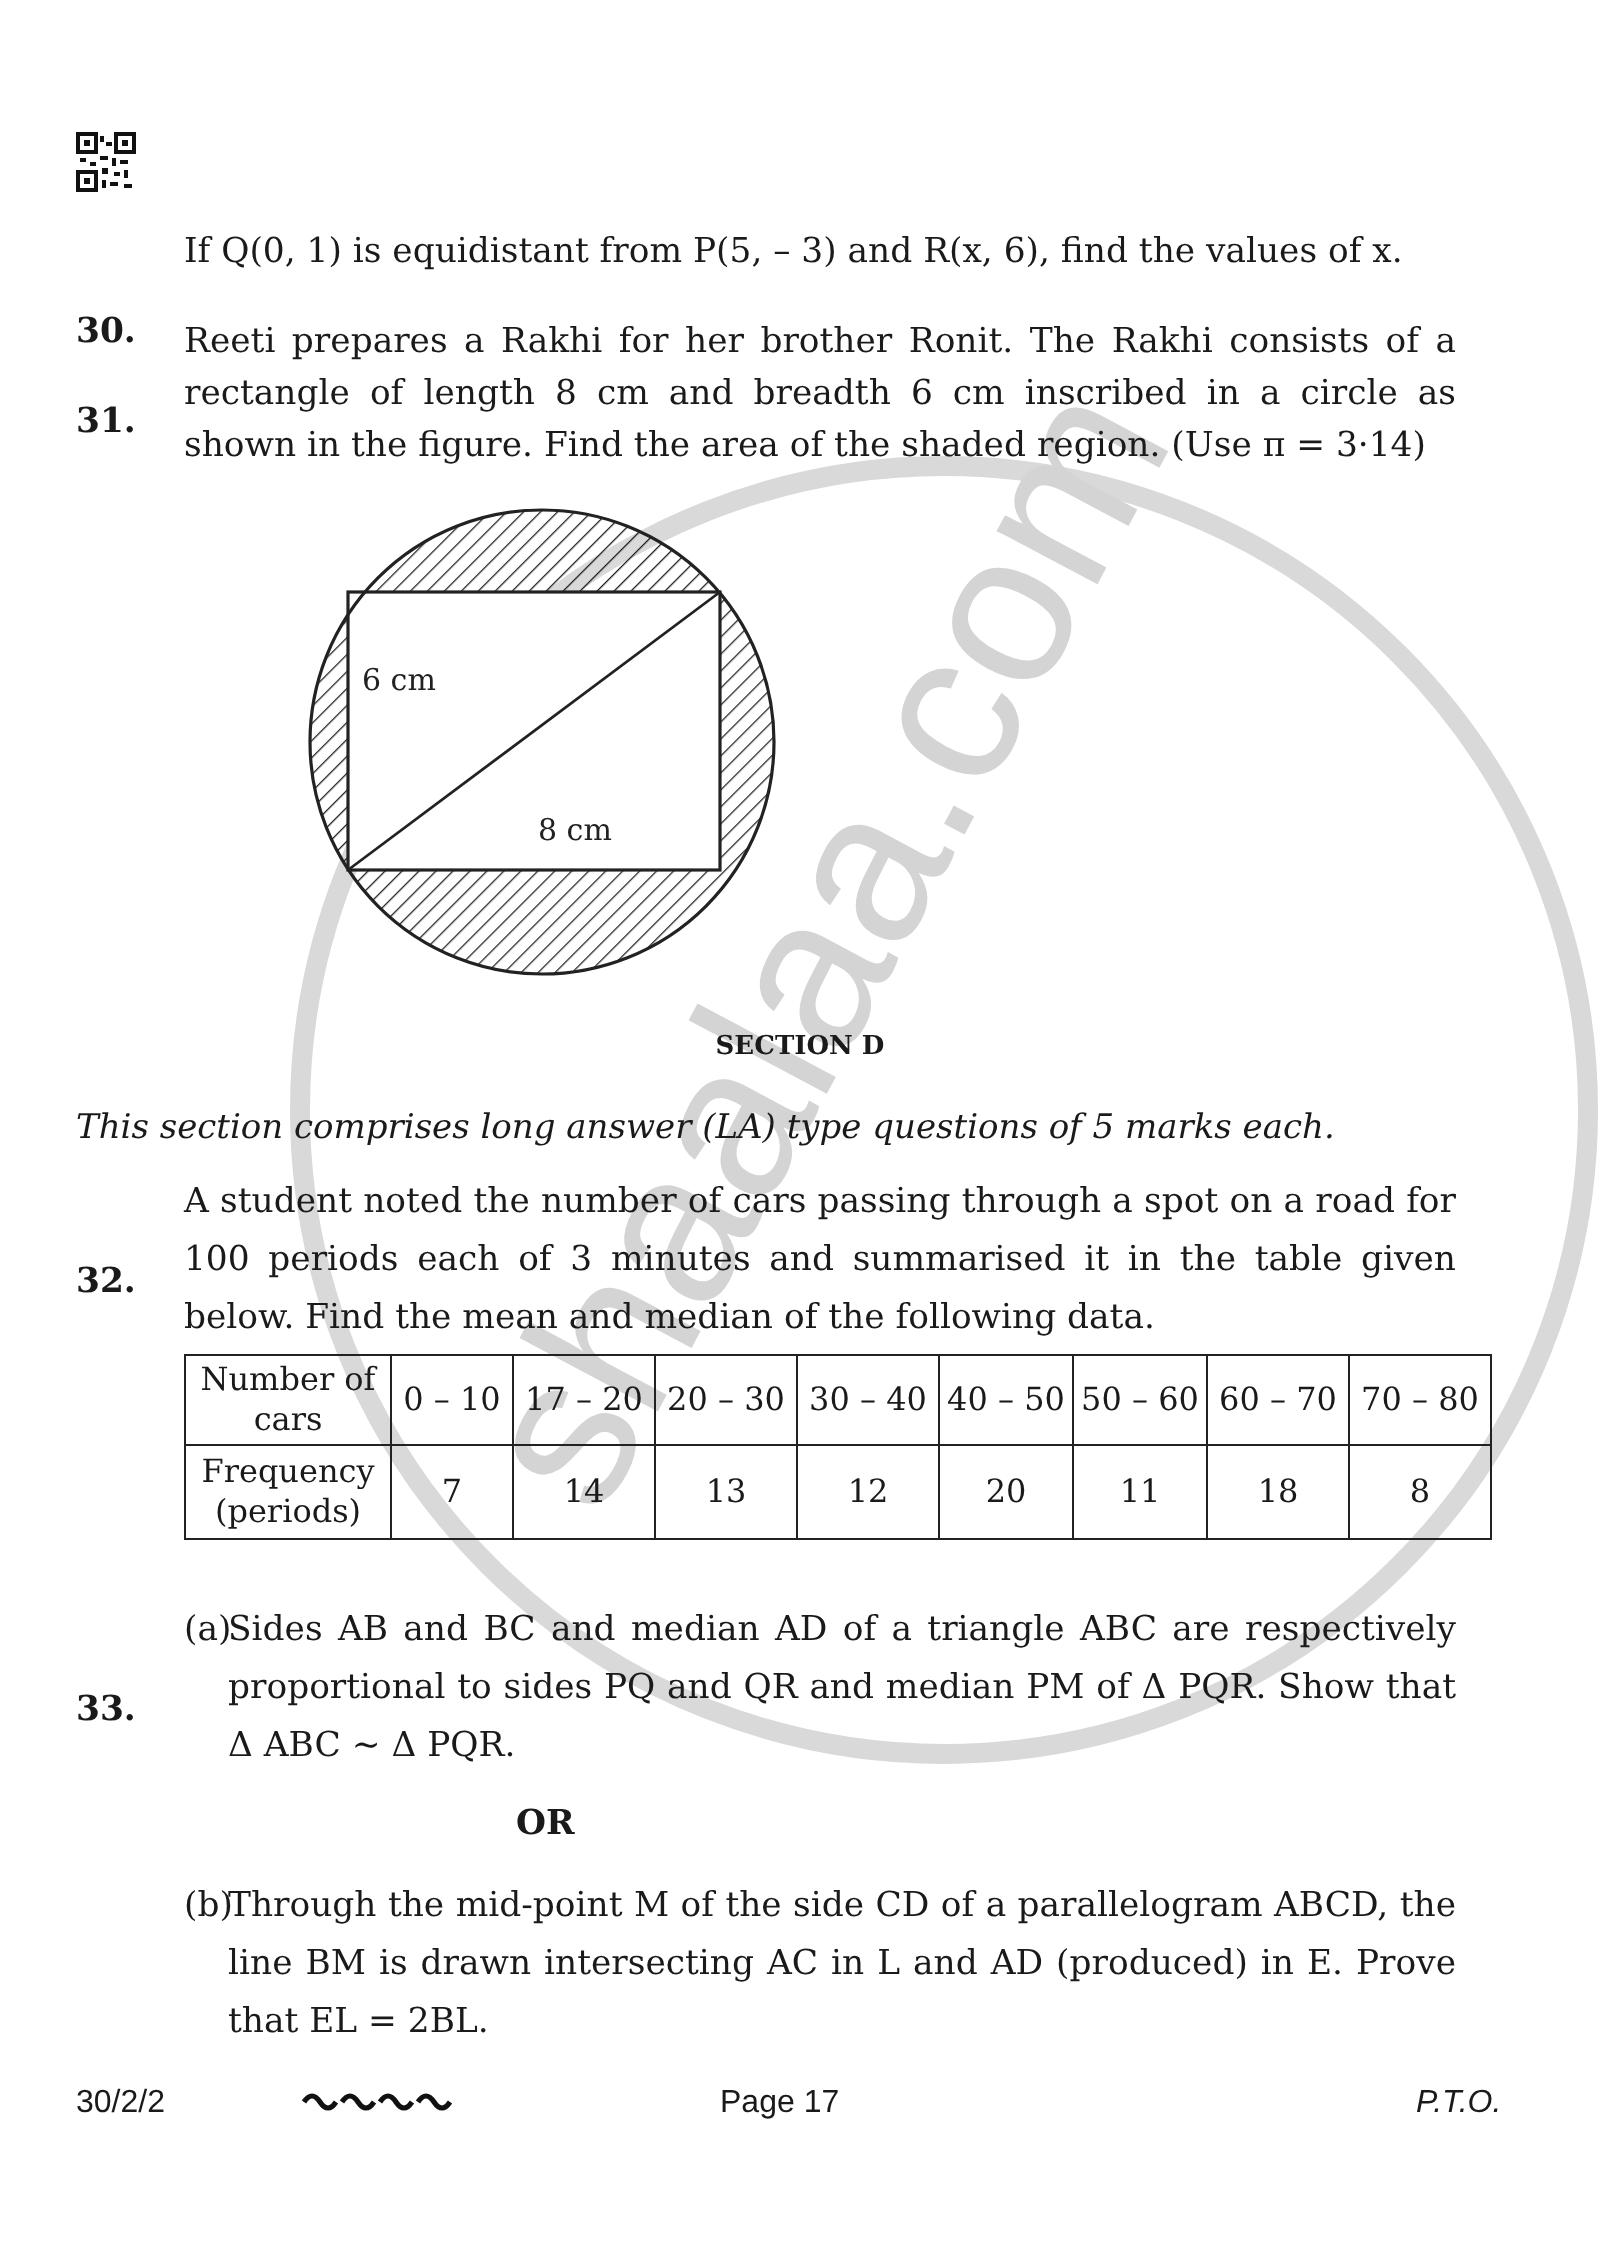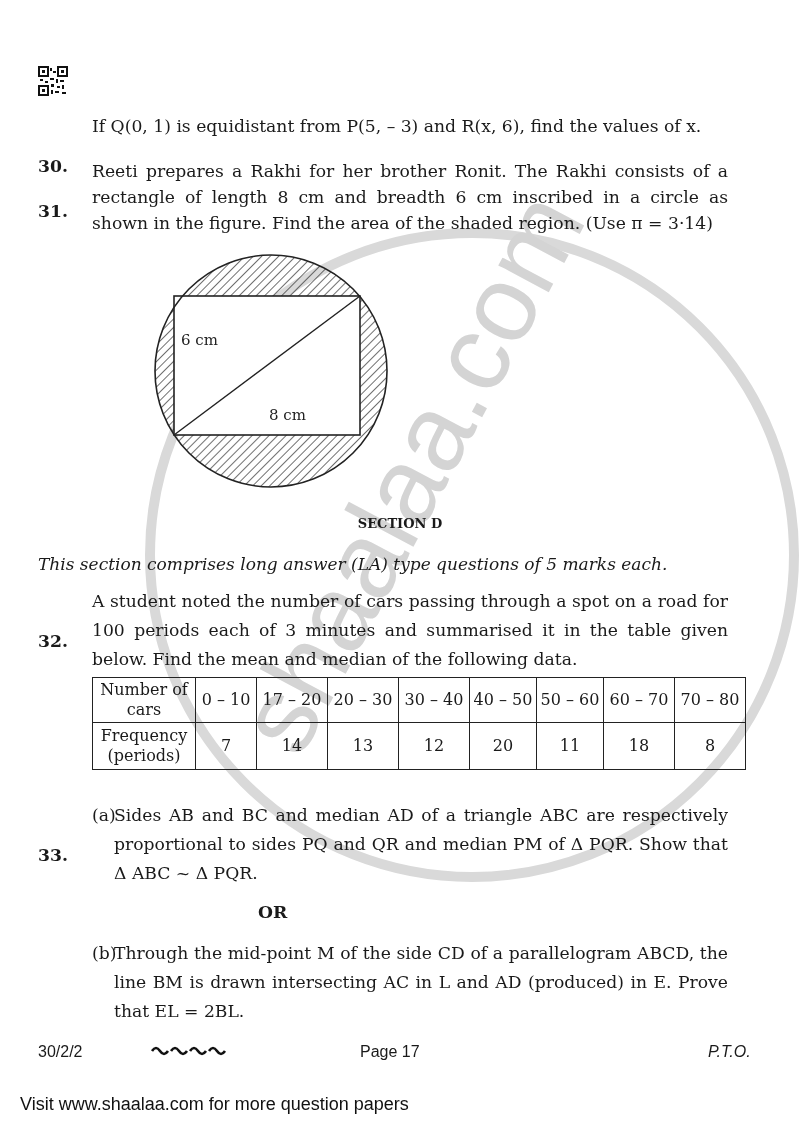--- a/index.html
+++ b/index.html
@@ -174,15 +174,14 @@
       </div>
     </div>
 
     <div class="footer" id="foot-code">30/2/2</div>
     <svg class="footer" id="foot-squiggle" width="80" height="16" viewBox="0 0 80 16">
       <path d="M2 9 q4 -6 8 0 t8 0 M21 9 q4 -6 8 0 t8 0 M40 9 q4 -6 8 0 t8 0 M59 9 q4 -6 8 0 t8 0" fill="none" stroke="#111" stroke-width="2.6"></path>
     </svg>
     <div class="footer" id="foot-page">Page 17</div>
     <div class="footer" id="foot-pto">P.T.O.</div>
 
-    <div class="visit">Visit www.shaalaa.com for more question papers</div>
   </div>
 </div>
 
 </body></html>

